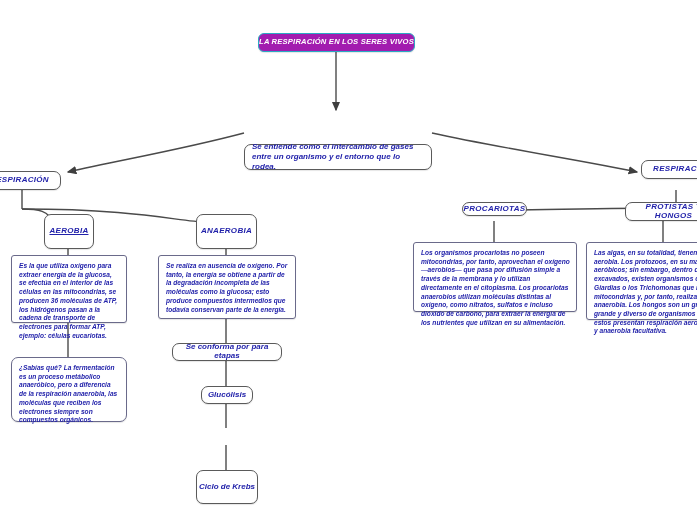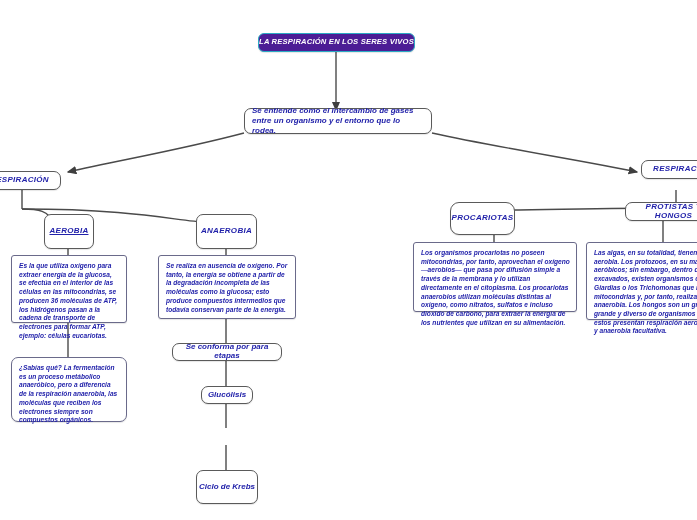--- a/index.html
+++ b/index.html
@@ -12,26 +12,26 @@
 
   .node{
     position:absolute;box-sizing:border-box;
     border:1px solid #5a5a5a;border-radius:7px;background:#ffffff;
     display:flex;align-items:center;justify-content:center;
     color:#2222aa;font-style:italic;font-weight:bold;
     text-align:center;line-height:1.12;
     box-shadow:0 1px 1px rgba(0,0,0,0.10);
   }
   .node.title{
-    background:#4c1d95;border:1px solid #2ba9c4;border-radius:6px;
+    background:#a21caf;border:1px solid #2ba9c4;border-radius:6px;
     color:#ffffff;letter-spacing:.2px;font-style:italic;
   }
   .node.cat{font-size:8px;letter-spacing:.3px;}
   .node.step{font-size:8px;}
-  .node.sentence{font-size:8px;line-height:1.25;padding:5px 7px;text-align:left;justify-content:flex-start;}
+  .node.sentence{font-size:8px;line-height:1.25;padding:5px 7px;text-align:left;justify-content:flex-start;margin-top:36px;}
   .node.para{
     font-size:6.6px;line-height:1.32;text-align:left;
     align-items:flex-start;justify-content:flex-start;
     padding:6px 6px 5px 7px;border-radius:3px;border:1px solid #6a6a8a;
   }
   .node.para.tip{border-radius:7px;}
   .node .txt{display:block;width:100%;}
 </style>
 </head>
 <body>
@@ -121,21 +121,21 @@
 
   <div class="node step" style="left:201px;top:386px;width:52px;height:18px;">
     <span class="txt">Glucólisis</span>
   </div>
 
 
   <div class="node step" style="left:196px;top:470px;width:62px;height:34px;">
     <span class="txt">Ciclo de Krebs</span>
   </div>
 
-  <div class="node cat" style="left:450px;top:202px;width:65px;height:33px;border-radius:9px;">
+  <div class="node cat" style="left:462px;top:202px;width:65px;height:14px;">
     <span class="txt">PROCARIOTAS</span>
   </div>
 
   <div class="node cat" style="left:625px;top:202px;width:97px;height:19px;">
     <span class="txt">PROTISTAS Y HONGOS</span>
   </div>
 
   <div class="node para" style="left:413px;top:242px;width:164px;height:70px;">
     <span class="txt">Los organismos procariotas no poseen mitocondrias, por tanto, aprovechan el oxígeno —aerobios— que pasa por difusión simple a través de la membrana y lo utilizan directamente en el citoplasma. Los procariotas anaerobios utilizan moléculas distintas al oxígeno, como nitratos, sulfatos e incluso dióxido de carbono, para extraer la energía de los nutrientes que utilizan en su alimentación.</span>
   </div>

